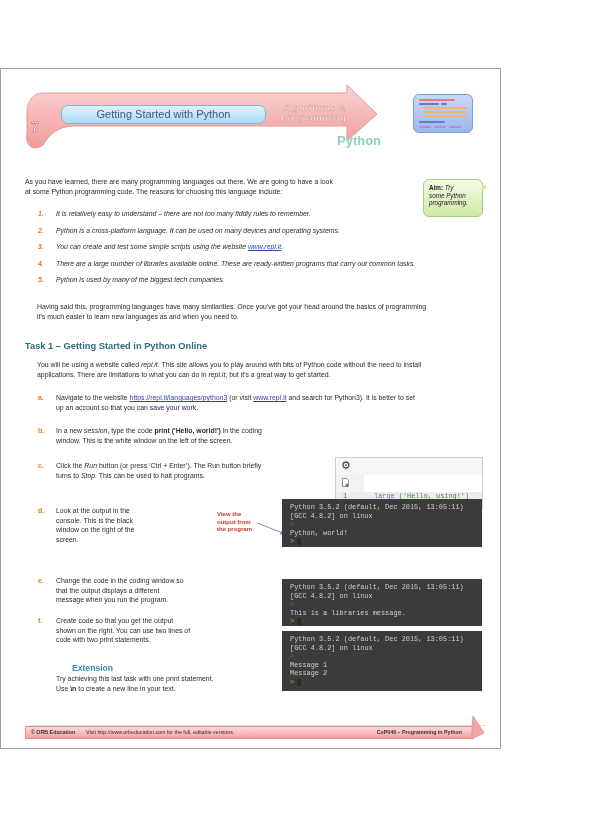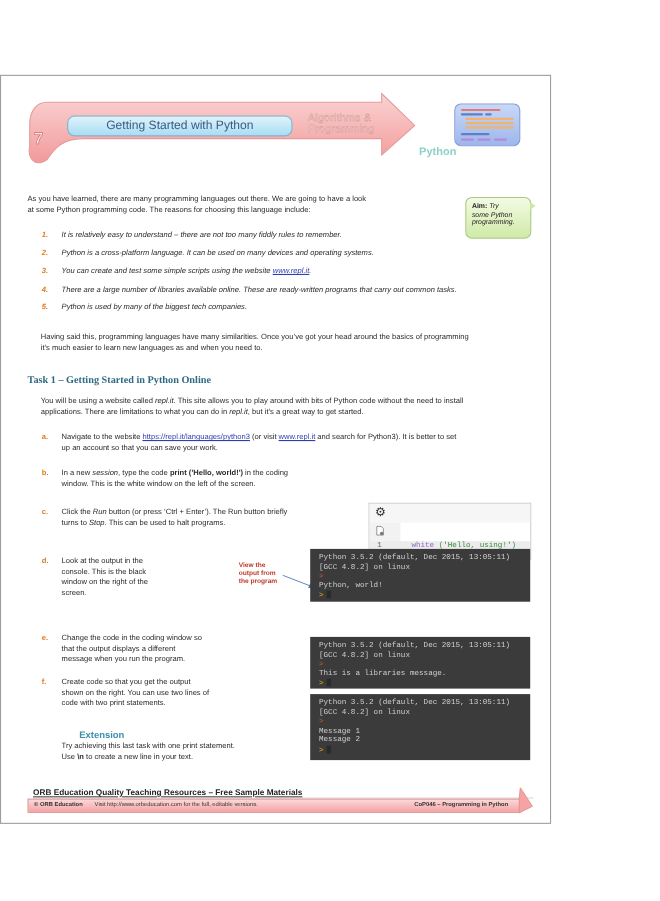--- a/index.html
+++ b/index.html
@@ -13,23 +13,23 @@
   .num { color:#e07a22; font-weight:bold; font-size:6.9px; }
   .num.it { font-style:italic; }
 
   
   .banner-svg { position:absolute; left:24px; top:14px; }
   .title-pill { position:absolute; left:60px; top:36px; width:205px; height:19px; border-radius:7px;
     background:linear-gradient(#dff3fb,#a9ddf3); border:1px solid #7fb7d3; box-sizing:border-box;
     text-align:center; font-weight:normal; font-size:11px; line-height:17px; color:#3a5c86; }
   .chapter-num { position:absolute; left:30px; top:49px; font-size:15px; font-weight:bold; color:#fbe4e4;
     -webkit-text-stroke:0.6px #c96f6f; }
-  .algo { position:absolute; left:279px; top:34px; font-size:9.5px; line-height:10px; font-weight:normal; color:#fbf1f1;
-    -webkit-text-stroke:0.5px #d59a9a; width:66px; letter-spacing:0.3px; }
-  .lang-tag { position:absolute; left:336px; top:64px; font-size:10px; font-weight:bold; color:#8fd1c4;margin-left:44px; }
+  .algo { position:absolute; left:279px; top:34px; font-size:9.5px; line-height:10px; font-weight:bold; color:#fbf1f1;
+    -webkit-text-stroke:0.5px #d59a9a; text-align:right; width:66px; letter-spacing:0.3px; }
+  .lang-tag { position:absolute; left:336px; top:64px; font-size:13px; font-weight:bold; color:#8fd1c4; }
   .thumb { position:absolute; left:412px; top:25px; width:60px; height:39px; border-radius:6px;
     background:linear-gradient(#c9d8f7,#9db6ec); border:1px solid #7e98d4; box-sizing:border-box; }
   .thumb i { position:absolute; height:2px; border-radius:1px; display:block; }
 
   
   .aim { position:absolute; left:422px; top:110px; width:60px; height:38px; border-radius:6px;
     background:linear-gradient(#f3fbe4,#cfeaa6); border:1px solid #a9c97f; box-sizing:border-box;
     font-size:6.3px; line-height:7.6px; padding:4px 5px; font-family:"Liberation Sans", sans-serif; color:#222; }
   .aim:after { content:""; position:absolute; right:-5px; top:4px; border-left:5px solid #cfeaa6; border-top:3px solid transparent; border-bottom:4px solid transparent; }
 
@@ -126,21 +126,21 @@
       <span class="num it">5.</span>
       <span class="it" style="position:absolute;left:18px;">Python is used by many of the biggest tech companies.</span>
     </div>
   </div>
 
   <div class="abs txt" style="left:36px;top:233px;">
     <div>Having said this, programming languages have many similarities.  Once you’ve got your head around the basics of programming</div>
     <div>it’s much easier to learn new languages as and when you need to.</div>
   </div>
 
-  <div class="abs h2" style="left:24px;top:272px;font-family:Liberation Serif, serif;">Task 1 – Getting Started in Python Online</div>
+  <div class="abs h2" style="left:24px;top:272px;">Task 1 – Getting Started in Python Online</div>
   <div class="abs txt" style="left:36px;top:291px;">
     <div><span>You will be using a website called </span><span class="it">repl.it</span><span>.  This site allows you to play around with bits of Python code without the need to install</span></div>
     <div><span>applications.  There are limitations to what you can do in </span><span class="it">repl.it</span><span>, but it’s a great way to get started.</span></div>
   </div>
 
   <div class="abs txt" style="left:37px;top:324px;">
     <span class="num">a.</span>
     <div style="position:absolute;left:18px;top:0;">
       <div><span>Navigate to the website </span><a class="lnk">https://repl.it/languages/python3</a><span> (or visit </span><a class="lnk">www.repl.it</a><span> and search for Python3).  It is better to set</span></div>
       <div>up an account so that you can save your work.</div>
@@ -200,40 +200,39 @@
   <div class="editor">
     <div class="topbar"></div>
     <div class="gutter"></div>
     <div class="linebar"></div>
     <div class="abs" style="left:5px;top:1px;font-size:11px;color:#333;">⚙</div>
     <svg class="abs" style="left:6px;top:20px;" width="7" height="9" viewBox="0 0 7 9">
       <path d="M0.5,0.5 H4.5 L6.5,2.5 V8.5 H0.5 Z" fill="#fff" stroke="#777" stroke-width="0.8"></path>
       <circle cx="5" cy="7" r="1.6" fill="#777"></circle>
     </svg>
     <div class="abs mono" style="left:7px;top:34px;font-size:6.9px;line-height:9px;color:#666;">1</div>
-    <div class="abs mono" style="left:38px;top:34px;font-size:6.9px;line-height:9px;"><span style="color:#8c63c4">white</span><span style="color:#3a8c3a"> ('Hello, using!')</span></div>
+    <div class="abs mono" style="left:38px;top:34px;font-size:6.9px;line-height:9px;"><span style="color:#8c63c4">large</span><span style="color:#3a8c3a"> ('Hello, using!')</span></div>
   </div>
 
   <div class="callout" style="left:216px;top:442px;">
     <div>View the</div>
     <div>output from</div>
     <div>the program</div>
   </div>
   <svg class="abs" style="left:255px;top:452px;" width="32" height="16" viewBox="0 0 32 16">
     <line x1="1" y1="2" x2="27" y2="12" stroke="#4a78b8" stroke-width="0.8"></line>
     <path d="M29,13 L24,13.5 L26,9.5 Z" fill="#4a78b8"></path>
   </svg>
 
   <div class="console" style="left:281px;top:430px;width:200px;height:48px;"><div>Python 3.5.2 (default, Dec 2015, 13:05:11)</div><div>[GCC 4.8.2] on linux</div><div class="prompt red">&gt;</div><div>Python, world!</div><div><span class="prompt">&gt;</span><span class="cursor"></span></div></div>
 
   <div class="console" style="left:281px;top:510px;width:200px;height:47px;"><div>Python 3.5.2 (default, Dec 2015, 13:05:11)</div><div>[GCC 4.8.2] on linux</div><div class="prompt red">&gt;</div><div>This is a libraries message.</div><div><span class="prompt">&gt;</span><span class="cursor"></span></div></div>
 
   <div class="console" style="left:281px;top:562px;width:200px;height:60px;"><div>Python 3.5.2 (default, Dec 2015, 13:05:11)</div><div>[GCC 4.8.2] on linux</div><div class="prompt red">&gt;</div><div>Message 1</div><div>Message 2</div><div><span class="prompt">&gt;</span><span class="cursor"></span></div></div>
 
-  <div class="foot-title">ORB Education Quality Teaching Resources – Free Sample Materials</div>
   <div class="foot-line"></div>
   <div class="foot-bar">
     <span class="b" style="position:absolute;left:5px;">© ORB Education</span>
     <span style="position:absolute;left:60px;">Visit http://www.orbeducation.com for the full, editable versions.</span>
     <span class="b" style="position:absolute;right:10px;">CoP046 – Programming in Python</span>
   </div>
   <svg class="foot-tip" width="14" height="24" viewBox="0 0 14 24">
     <path d="M1,10 L2,0 L13,17 L1,23 Z" fill="#f5a3a3" stroke="#e09090" stroke-width="0.8"></path>
   </svg>
 </div>

